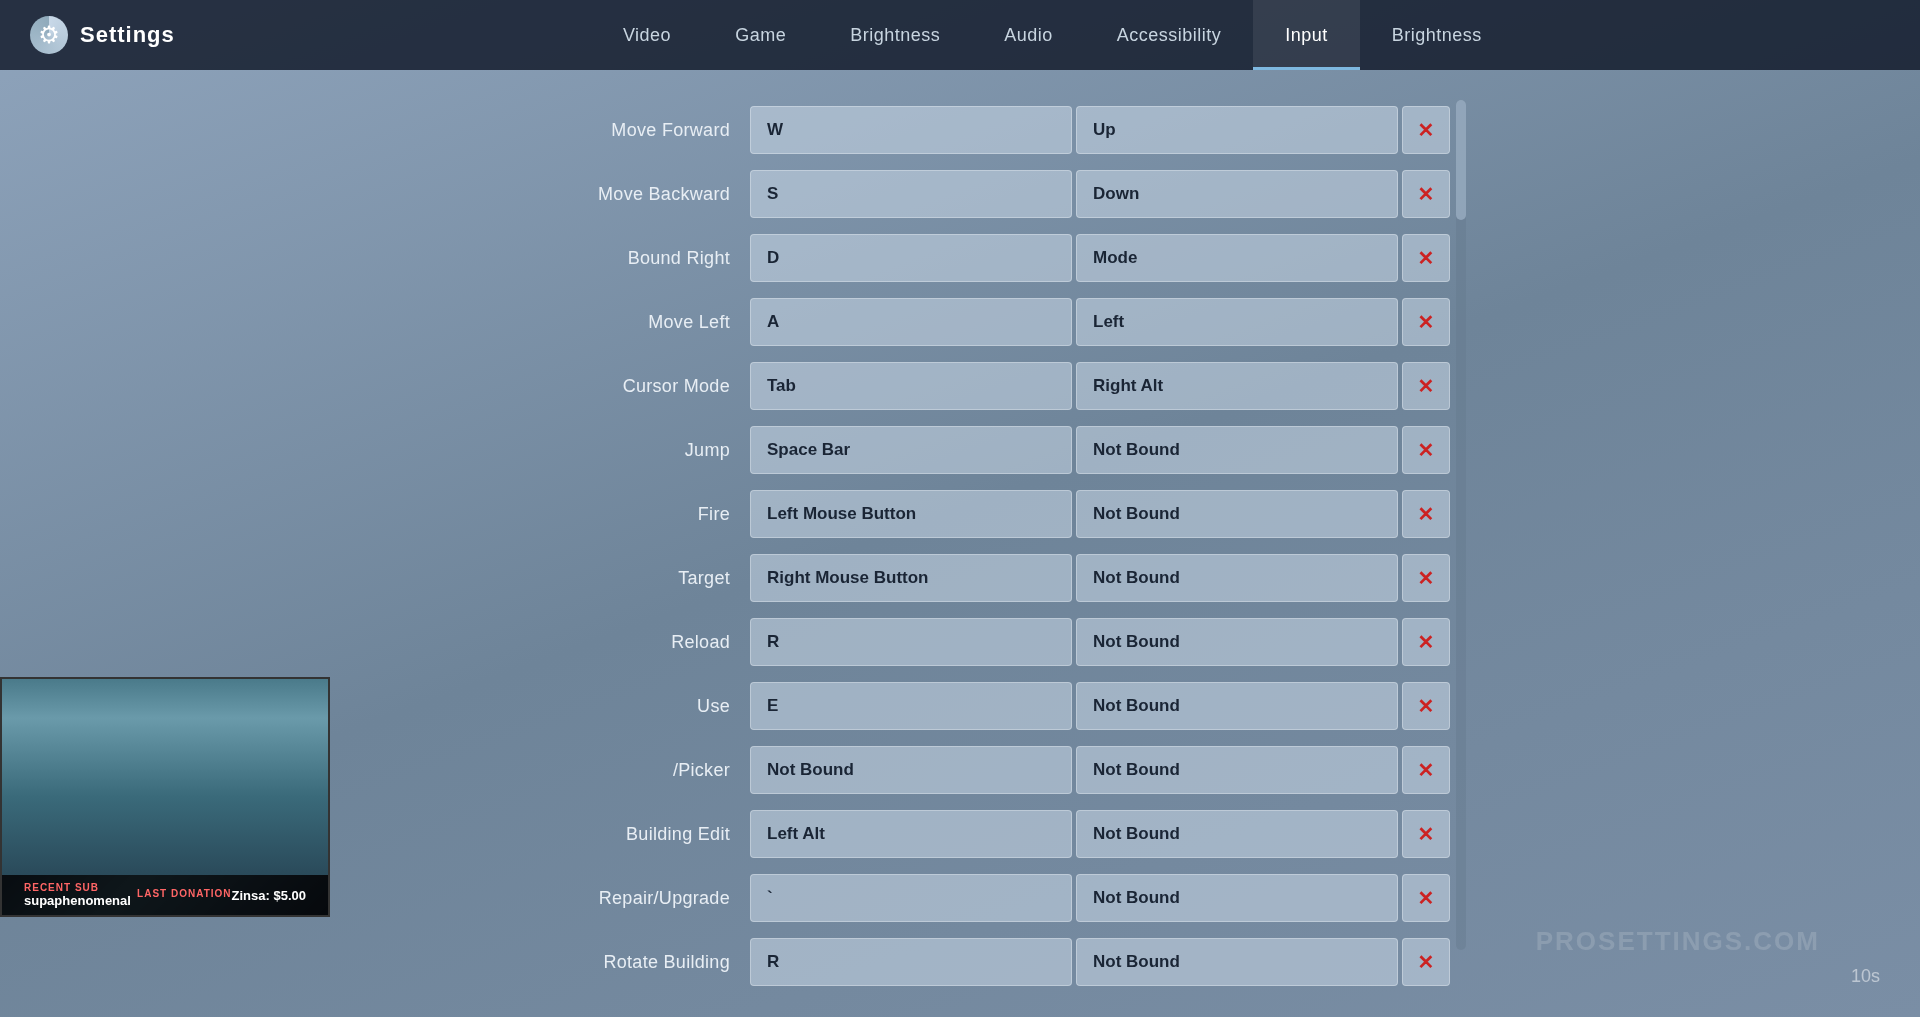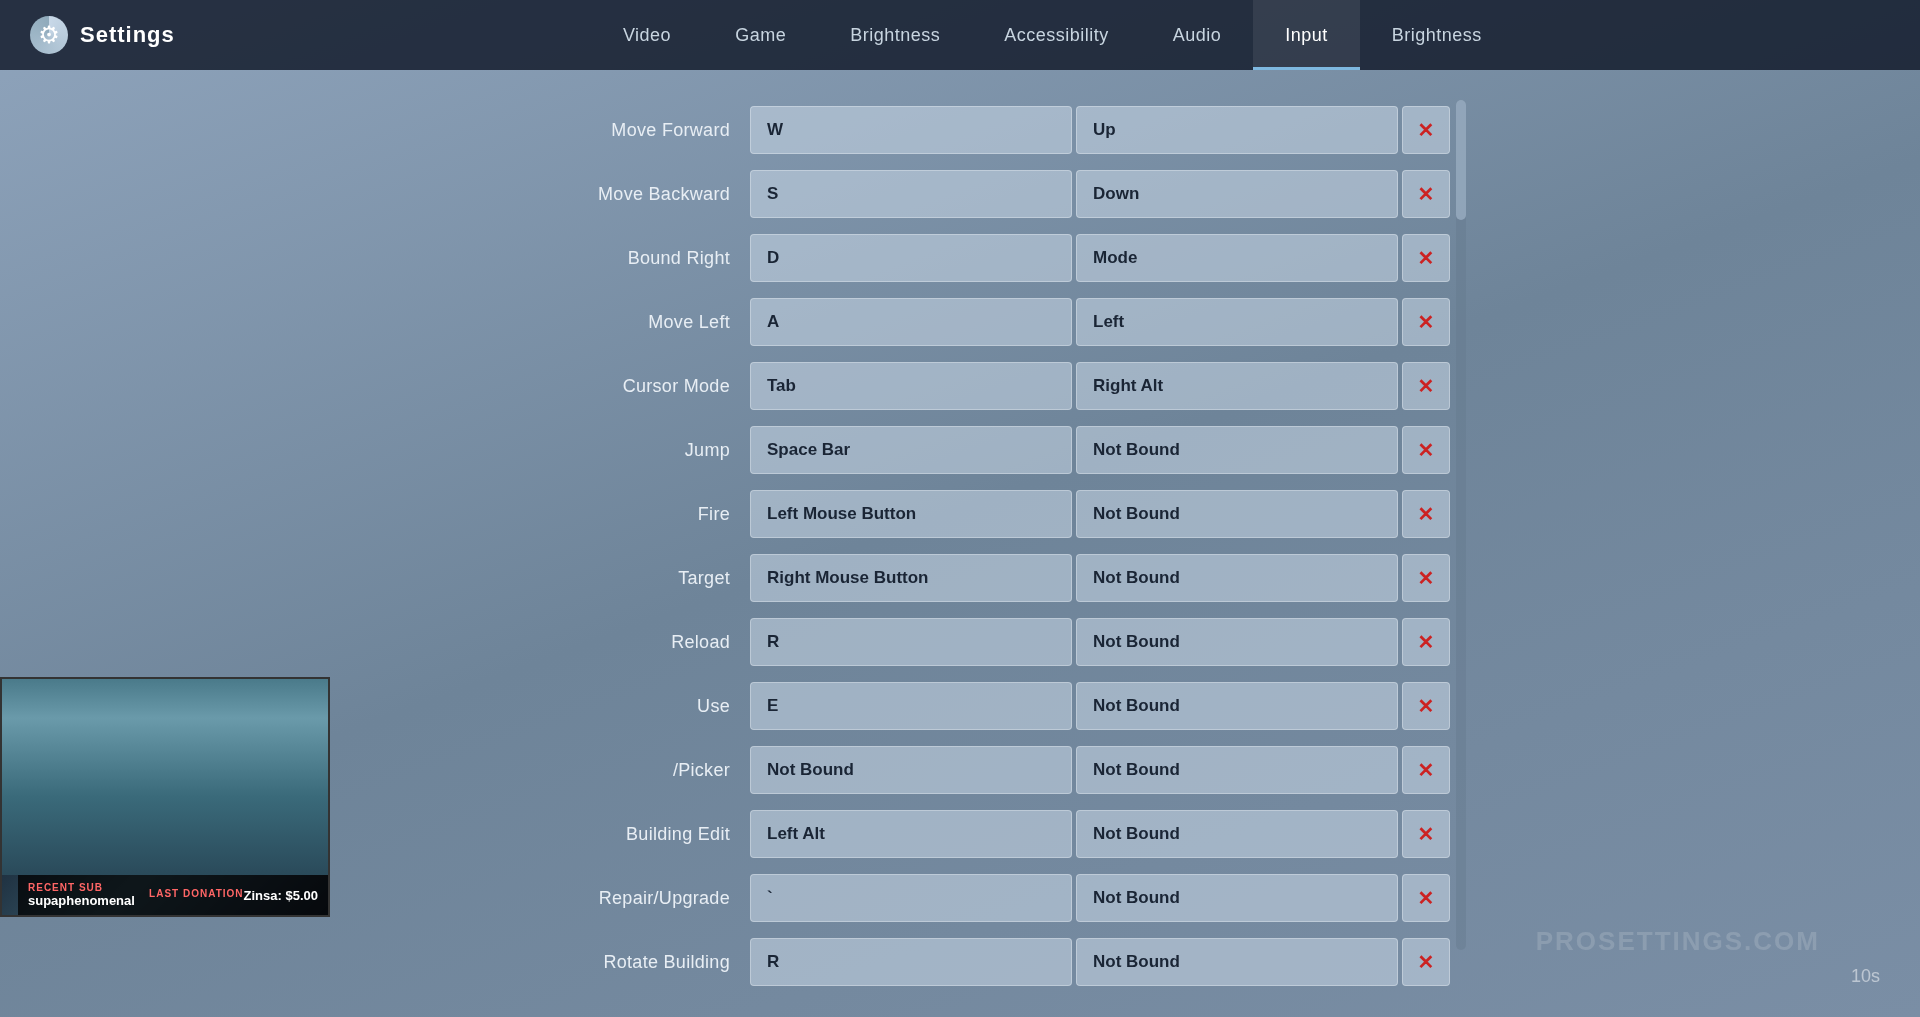--- a/index.html
+++ b/index.html
@@ -202,27 +202,27 @@
       background: linear-gradient(135deg, #2a4a5a 0%, #1a2a3a 30%, #3a5a6a 60%, #1a2535 100%);
       position: relative;
     }
     .webcam-person {
       position: absolute;
       top: 0; left: 0; right: 0; bottom: 40px;
       background: linear-gradient(180deg, #4a7a8a 0%, #6a9aaa 20%, #3a6a7a 60%, #2a4a5a 100%);
     }
     .webcam-bar {
       position: absolute;
-      bottom: 0; left: 16px; right: 0;
+      bottom: 0; left: 0; right: 0;
       height: 40px;
       background: rgba(0,0,0,0.75);
       display: flex;
       align-items: center;
       justify-content: space-between;
-      padding: 0 10px;
+      padding: 0 22px;
     }
     .webcam-bar-left { display: flex; flex-direction: column; }
     .webcam-label {
       color: #ff6666;
       font-size: 10px;
       font-weight: 700;
       text-transform: uppercase;
       letter-spacing: 1px;
     }
     .webcam-name {
@@ -271,22 +271,22 @@
   <div class="header">
     <div class="app-logo">
       <div class="gear-icon">⚙</div>
       <span class="app-title">Settings</span>
     </div>
     <nav class="nav-tabs">
 
     <div class="nav-tab">Video</div>
         <div class="nav-tab">Game</div>
         <div class="nav-tab">Brightness</div>
+        <div class="nav-tab">Audio</div>
         <div class="nav-tab">Accessibility</div>
-        <div class="nav-tab">Audio</div>
         <div class="nav-tab active">Input</div>
         <div class="nav-tab">Brightness</div>
       </nav>
   </div>
 
   <div class="main-content">
     <div class="bindings-panel">
       <div class="bindings-list">
 
       <div class="binding-row">

